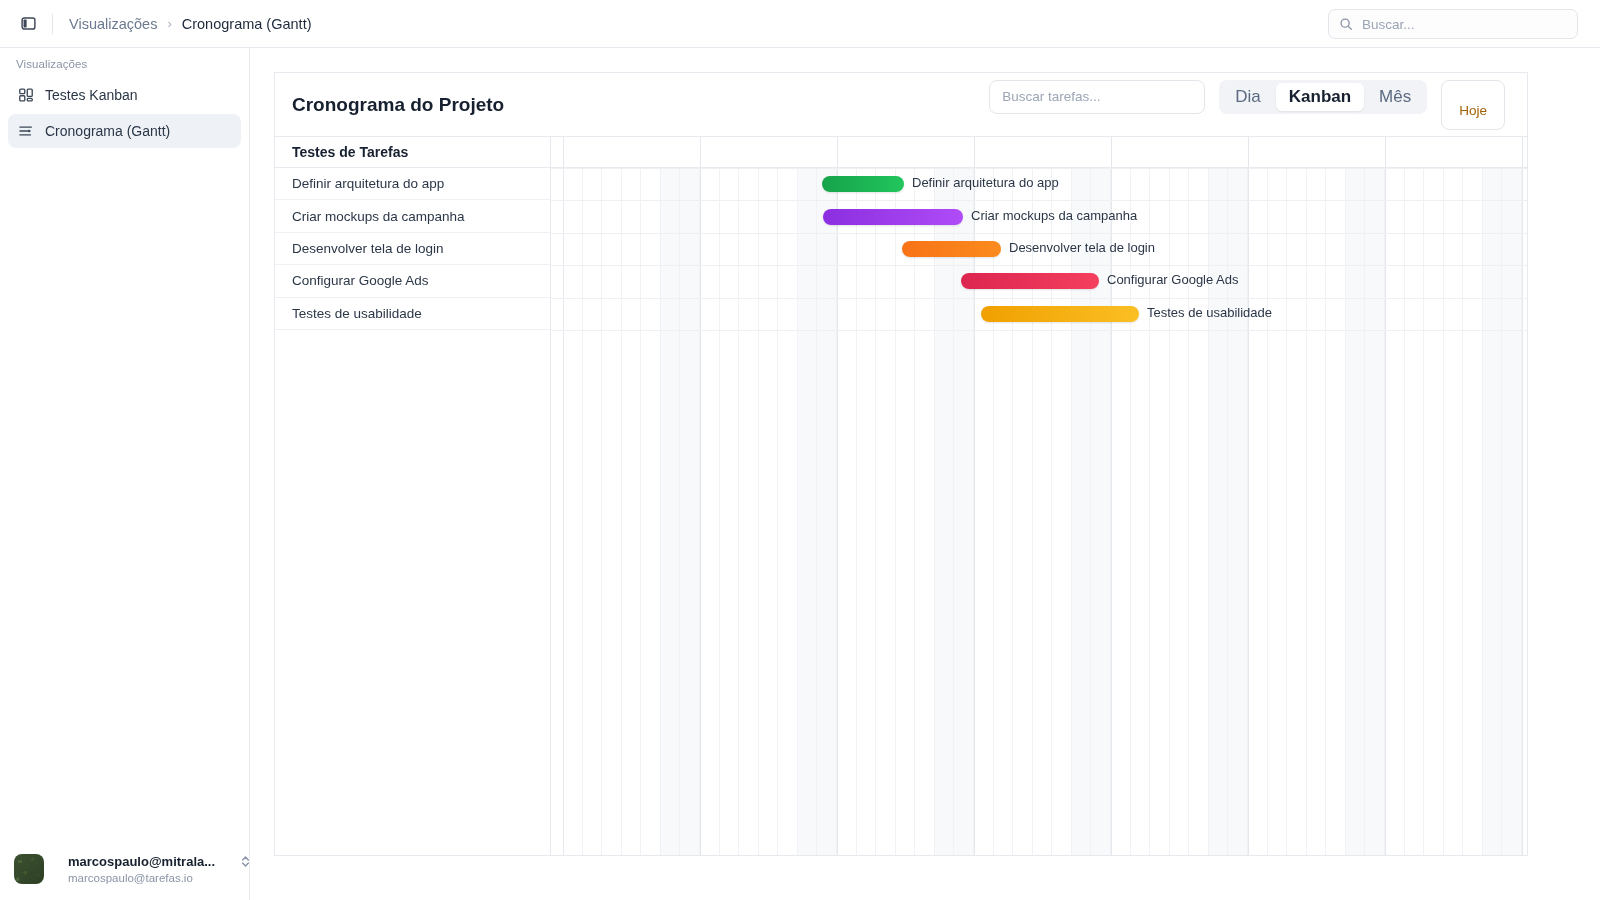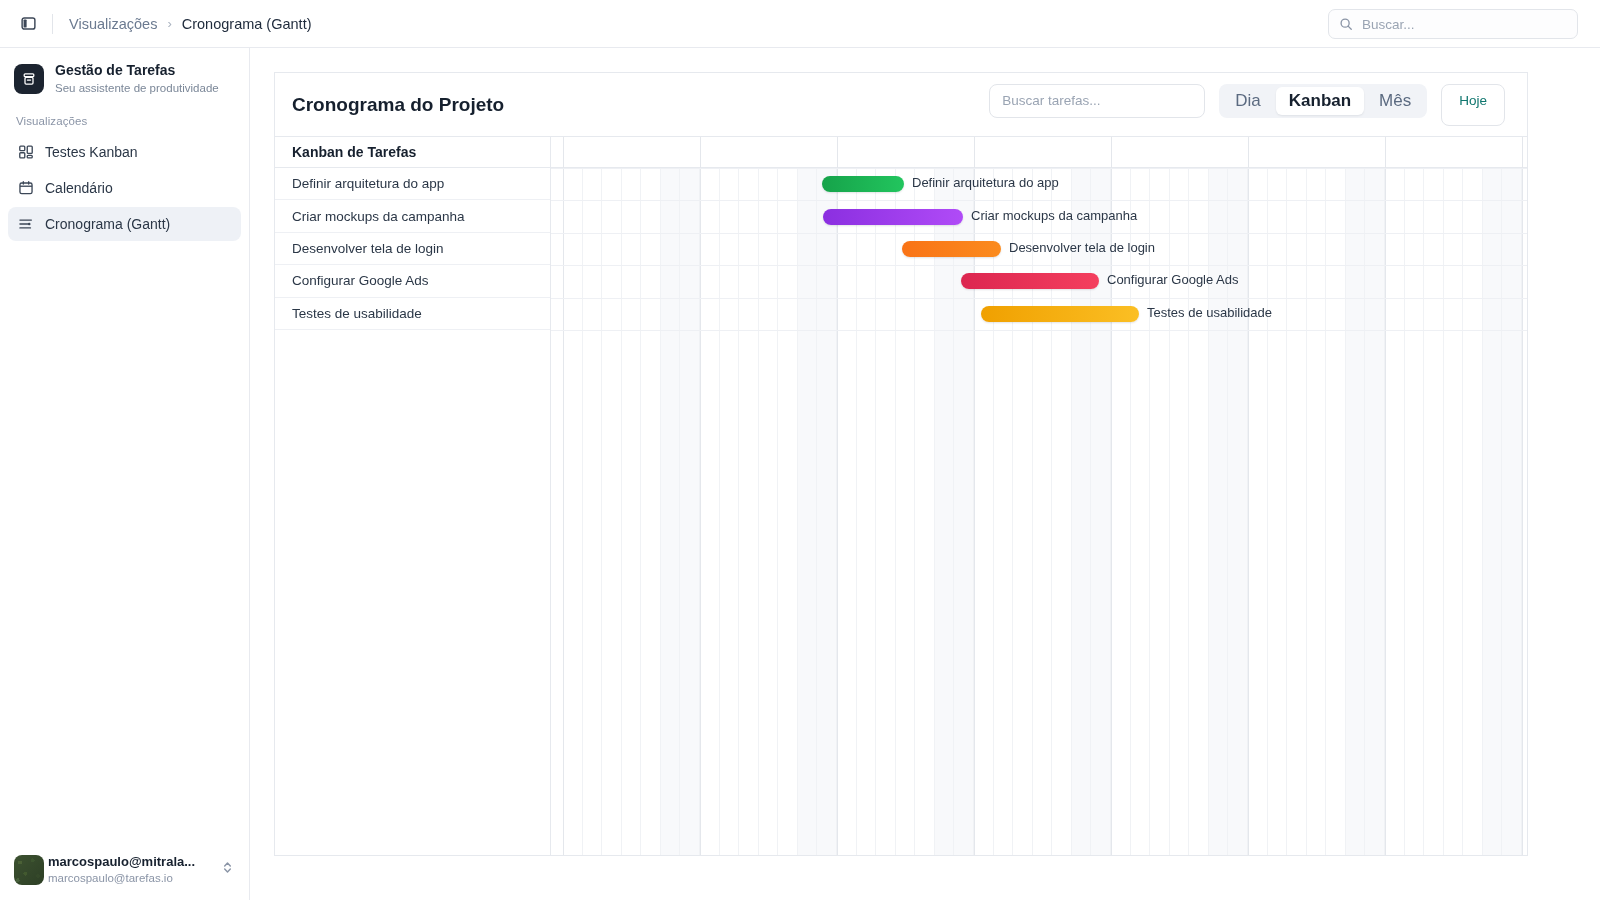--- a/index.html
+++ b/index.html
@@ -67,21 +67,21 @@
     height: 34px; margin: 2px 8px; padding: 0 10px;
     border-radius: 8px; cursor: pointer;
     font-size: 14px; color: #2b3747;
   }
   .nav-item.active { background: #eef1f6; }
   .nav-ico { width: 16px; height: 16px; flex: 0 0 auto; display: block; }
 
   .user-box {
     position: absolute; left: 0; bottom: 0; width: 250px;
     padding: 12px 10px 14px 14px;
-    display: flex; align-items: center; gap: 4px;
+    display: flex; gap: 24px;
   }
   .avatar {
     width: 30px; height: 30px; border-radius: 8px; flex: 0 0 auto;
     background:
       radial-gradient(circle at 20% 25%, #4b6136 0 2px, transparent 2px),
       radial-gradient(circle at 62% 18%, #3d5530 0 2px, transparent 2px),
       radial-gradient(circle at 38% 62%, #42592f 0 2px, transparent 2px),
       radial-gradient(circle at 80% 70%, #35492a 0 2px, transparent 2px),
       radial-gradient(circle at 12% 84%, #46603a 0 2px, transparent 2px),
       linear-gradient(135deg, #3c5130, #2d3f25);
@@ -117,23 +117,23 @@
   .seg-btn {
     padding: 0 13px; height: 28px; line-height: 28px;
     font-size: 17px; color: #5a6argb; color: #5b6a80;
     border-radius: 6px; cursor: pointer;
   }
   .seg-btn.on {
     background: #ffffff; color: #16202e; font-weight: 700;
     box-shadow: 0 1px 2px rgba(16,24,40,.08);
   }
   .today-btn {
-    height: 42px; padding: 0 17px; line-height: 32px;
+    height: 50px; padding: 14px 17px; line-height: 32px;
     border: 1px solid #e2e5ea; border-radius: 8px;
-    font-size: 13.5px; color: #0f766e; background: #fff; cursor: pointer;
+    font-size: 13.5px; color: #a16207; background: #fff; cursor: pointer;
   }
 
   
   .gantt { position: relative; height: 721px; border-top: 1px solid #e6e9ee; }
   .tasklist {
     position: absolute; left: 0; top: 0; width: 276px; height: 721px;
     border-right: 1px solid #e6e9ee; background: #fff; z-index: 3;
   }
   .tl-head {
     height: 31px; display: flex; align-items: center; padding-left: 17px;
@@ -202,55 +202,33 @@
   <div class="top-search">
     <svg width="14" height="14" viewBox="0 0 16 16">
       <circle cx="7" cy="7" r="4.6" fill="none" stroke="#8a94a6" stroke-width="1.5"></circle>
       <line x1="10.4" y1="10.4" x2="14" y2="14" stroke="#8a94a6" stroke-width="1.5" stroke-linecap="round"></line>
     </svg>
     <span class="ph">Buscar...</span>
   </div>
 </div>
 
 <div class="sidebar">
-  <div class="brand">
-    <div class="brand-logo">
-      <svg width="16" height="16" viewBox="0 0 20 20">
-        <rect x="4" y="3.5" width="12" height="3.6" rx="1.2" fill="none" stroke="#ffffff" stroke-width="1.6"></rect>
-        <rect x="5" y="8" width="10" height="8.5" rx="1.4" fill="none" stroke="#ffffff" stroke-width="1.6"></rect>
-        <line x1="8" y1="11.3" x2="12" y2="11.3" stroke="#ffffff" stroke-width="1.6" stroke-linecap="round"></line>
-      </svg>
-    </div>
-    <div>
-      <div class="brand-name">Gestão de Tarefas</div>
-      <div class="brand-sub">Seu assistente de produtividade</div>
-    </div>
-  </div>
 
   <div class="sec-label">Visualizações</div>
 
   <div class="nav-item">
     <svg class="nav-ico" viewBox="0 0 18 18">
       <rect x="2" y="2.4" width="5.6" height="5" rx="1" fill="none" stroke="#3c4757" stroke-width="1.5"></rect>
       <rect x="10.4" y="2.4" width="5.6" height="8.2" rx="1" fill="none" stroke="#3c4757" stroke-width="1.5"></rect>
       <rect x="2" y="9.8" width="5.6" height="5.8" rx="1" fill="none" stroke="#3c4757" stroke-width="1.5"></rect>
       <rect x="10.4" y="12.8" width="5.6" height="2.8" rx="1" fill="none" stroke="#3c4757" stroke-width="1.5"></rect>
     </svg>
     <span>Testes Kanban</span>
   </div>
 
-  <div class="nav-item">
-    <svg class="nav-ico" viewBox="0 0 18 18">
-      <rect x="2.2" y="3.4" width="13.6" height="12" rx="2" fill="none" stroke="#3c4757" stroke-width="1.5"></rect>
-      <line x1="2.2" y1="7" x2="15.8" y2="7" stroke="#3c4757" stroke-width="1.5"></line>
-      <line x1="6" y1="1.9" x2="6" y2="4.6" stroke="#3c4757" stroke-width="1.5" stroke-linecap="round"></line>
-      <line x1="12" y1="1.9" x2="12" y2="4.6" stroke="#3c4757" stroke-width="1.5" stroke-linecap="round"></line>
-    </svg>
-    <span>Calendário</span>
-  </div>
 
   <div class="nav-item active">
     <svg class="nav-ico" viewBox="0 0 18 18">
       <line x1="2.2" y1="4.6" x2="15" y2="4.6" stroke="#3c4757" stroke-width="1.6" stroke-linecap="round"></line>
       <line x1="2.2" y1="9" x2="11" y2="9" stroke="#3c4757" stroke-width="1.6" stroke-linecap="round"></line>
       <line x1="2.2" y1="13.4" x2="14" y2="13.4" stroke="#3c4757" stroke-width="1.6" stroke-linecap="round"></line>
       <circle cx="12.6" cy="9" r="1.5" fill="#3c4757"></circle>
     </svg>
     <span>Cronograma (Gantt)</span>
   </div>
@@ -283,21 +261,21 @@
         <div class="seg-btn on">Kanban</div>
         <div class="seg-btn">Mês</div>
       </div>
       <div class="today-btn">Hoje</div>
     </div>
   </div>
 
   <div class="gantt">
 
     <div class="tasklist">
-      <div class="tl-head">Kanban de Tarefas</div>
+      <div class="tl-head">Testes de Tarefas</div>
       <div class="tl-row">Definir arquitetura do app</div>
       <div class="tl-row">Criar mockups da campanha</div>
       <div class="tl-row">Desenvolver tela de login</div>
       <div class="tl-row">Configurar Google Ads</div>
       <div class="tl-row">Testes de usabilidade</div>
     </div>
 
     <div class="timeline">
       <div class="tl-grid" id="grid">
           <div class="daycol" style="left: 12px;"></div>

